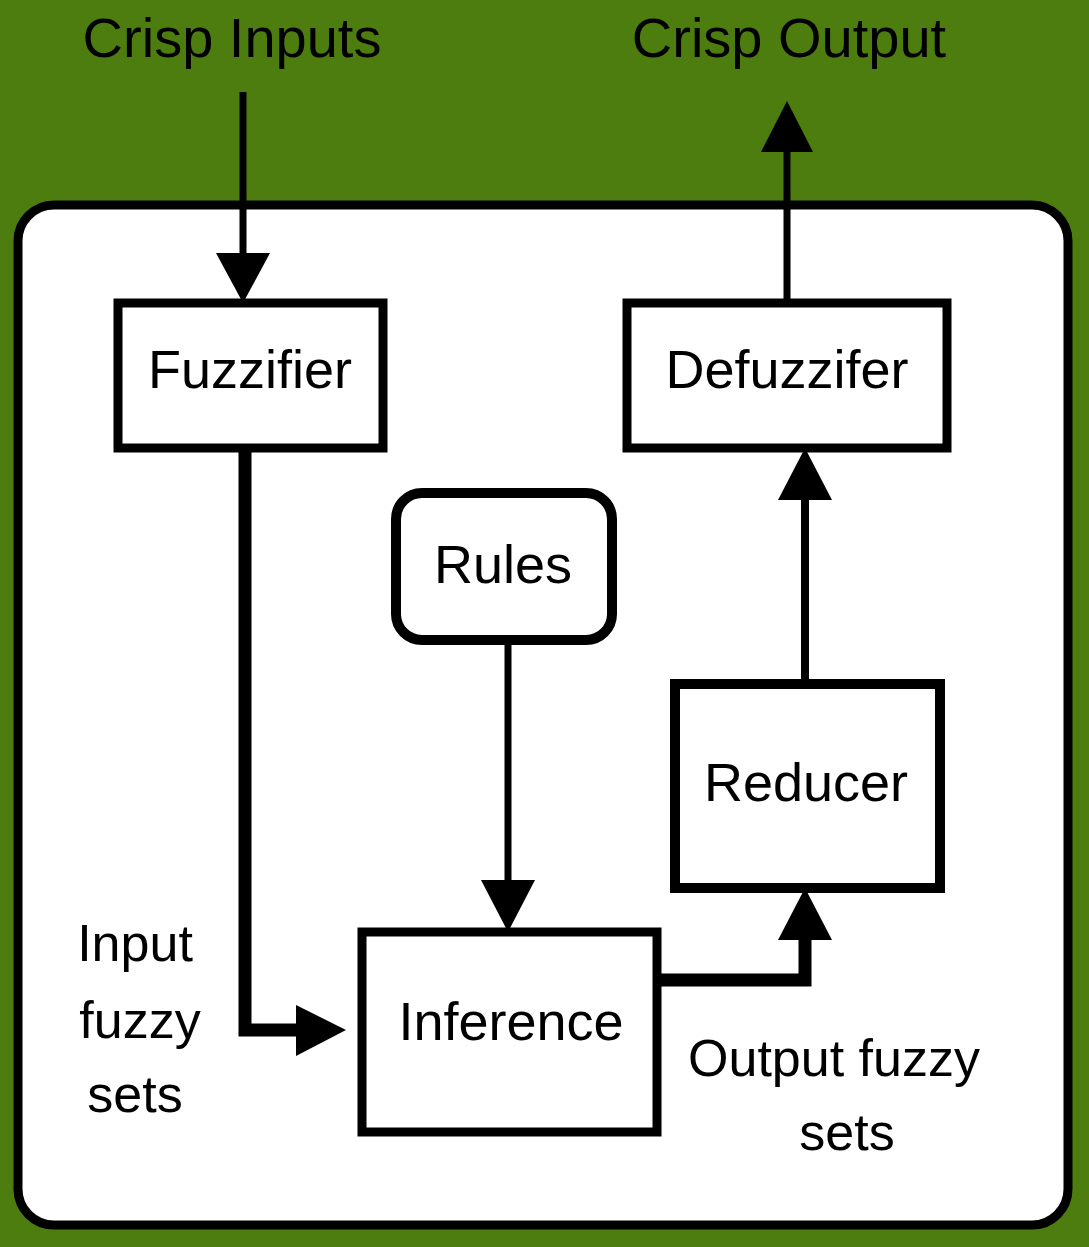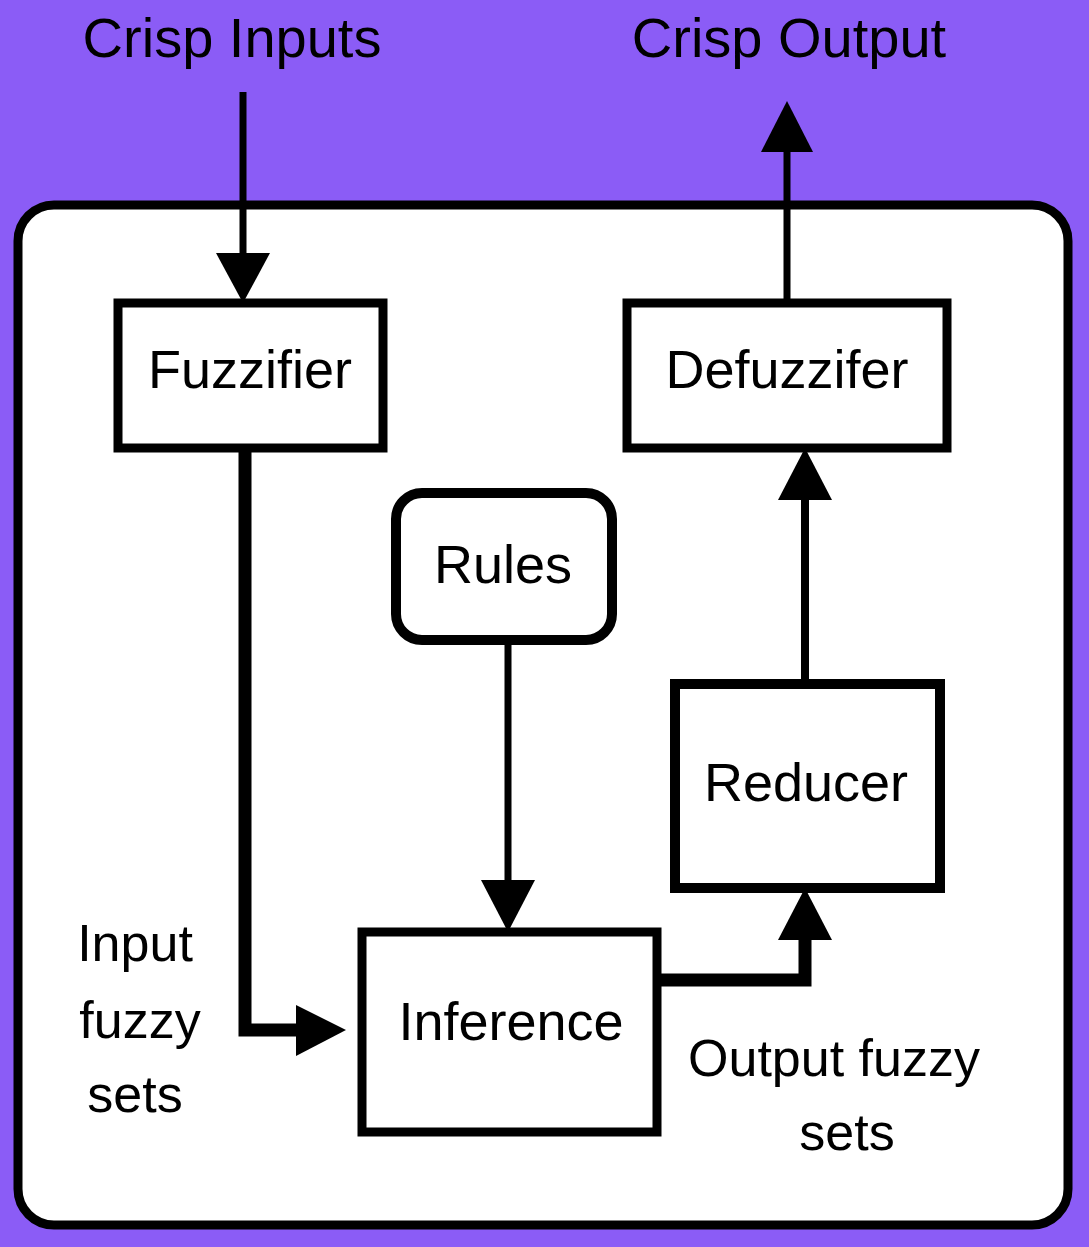--- a/index.html
+++ b/index.html
@@ -7,21 +7,21 @@
     padding: 0;
     background: #ffffff;
   }
   body {
     font-family: "Liberation Sans", sans-serif;
   }
   #diagram-root {
     position: relative;
     width: 1089px;
     height: 1247px;
-    background: #8b5cf6;
+    background: #4d7c0f;
     overflow: hidden;
   }
   #diagram-svg {
     position: absolute;
     top: 0;
     left: 0;
     width: 1089px;
     height: 1247px;
   }
   .node-text {

